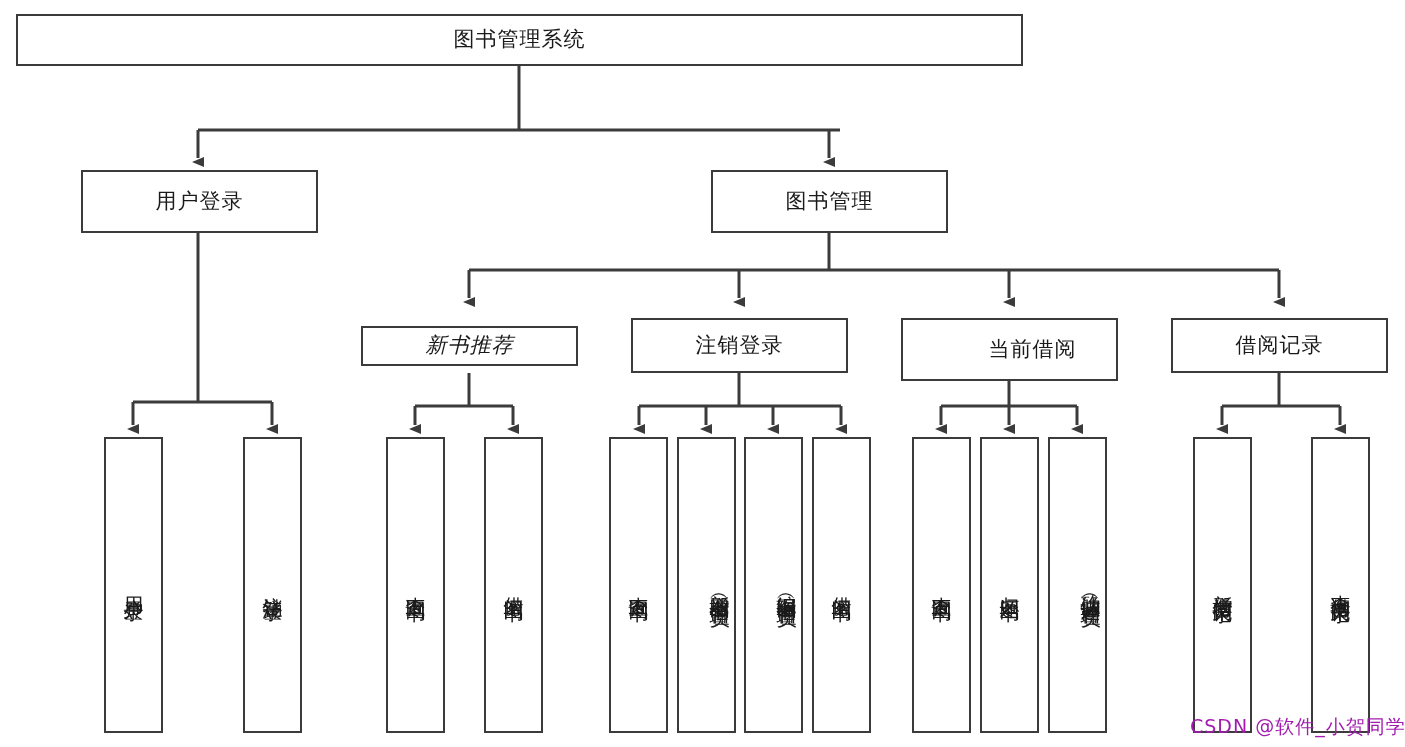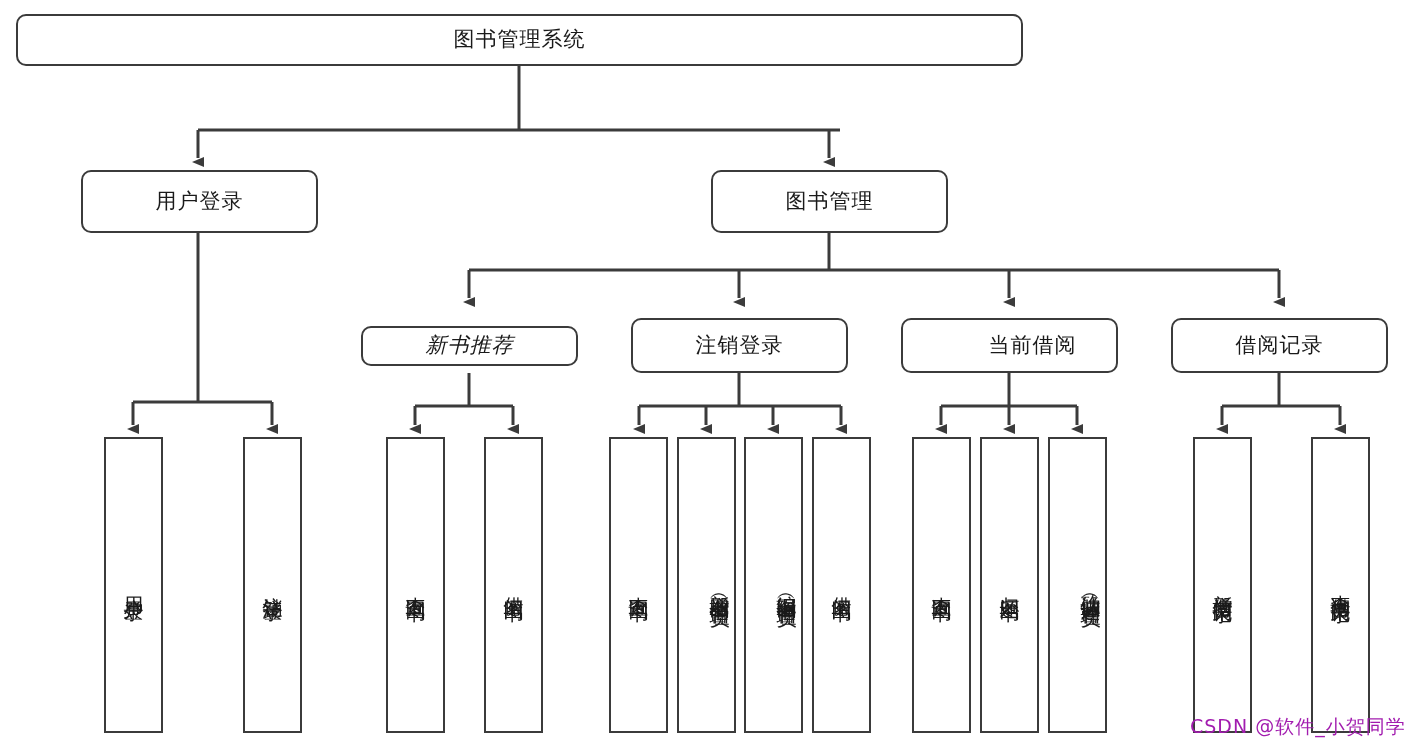--- a/index.html
+++ b/index.html
@@ -28,21 +28,20 @@
     border:2.5px solid #3b3b3b;
     display:flex;
     align-items:center;
     justify-content:center;
     text-align:center;
   }
   .node.horiz{
     font-size:21px;
     line-height:1.2;
     letter-spacing:1px;
-    border-radius:10px;
   }
   .node.vert{
     writing-mode:vertical-rl;
     text-orientation:upright;
     font-size:20px;
     line-height:1.45;
     letter-spacing:2px;
     align-items:flex-start;
     justify-content:center;
     padding-top:6px;
@@ -133,21 +132,21 @@
   <div class="node horiz" style="left:711px;top:170px;width:237px;height:63px;text-align:right;">
     <span>图书管理</span>
   </div>
 
   <div class="node horiz" style="left:361px;top:326px;width:217px;height:40px;font-style:italic;">
     <span>新书推荐</span>
   </div>
   <div class="node horiz" style="left:631px;top:318px;width:217px;height:55px;">
     <span>注销登录</span>
   </div>
-  <div class="node horiz" style="left:901px;top:318px;width:217px;height:55px;padding-left:46px;">
+  <div class="node horiz" style="left:901px;top:318px;width:217px;height:63px;padding-left:46px;">
     <span>当前借阅</span>
   </div>
   <div class="node horiz" style="left:1171px;top:318px;width:217px;height:55px;">
     <span>借阅记录</span>
   </div>
 
   <div class="node vert midalign" style="left:104px;top:437px;width:59px;height:296px;">
     <span class="vtxt">用户登录</span>
   </div>
   <div class="node vert midalign" style="left:243px;top:437px;width:59px;height:296px;">

